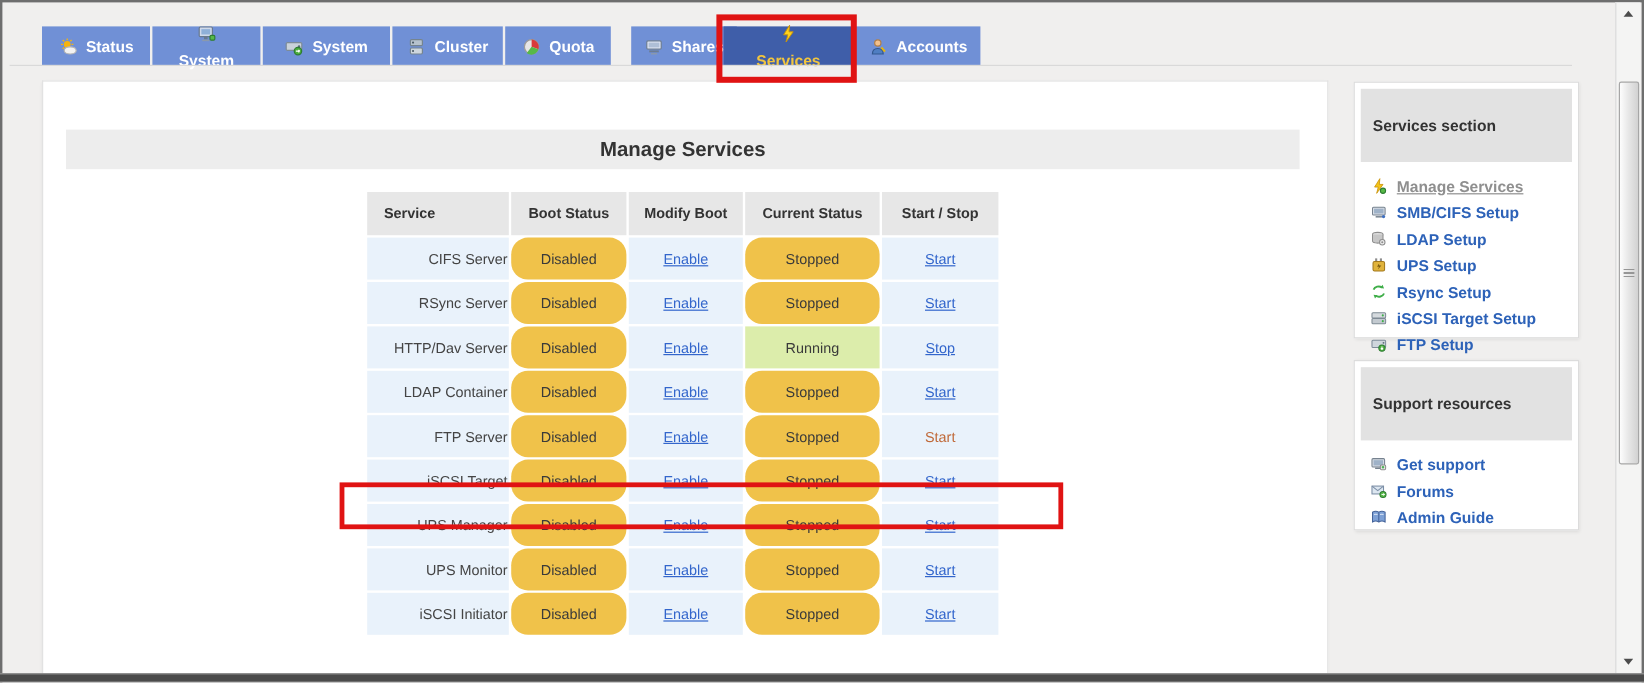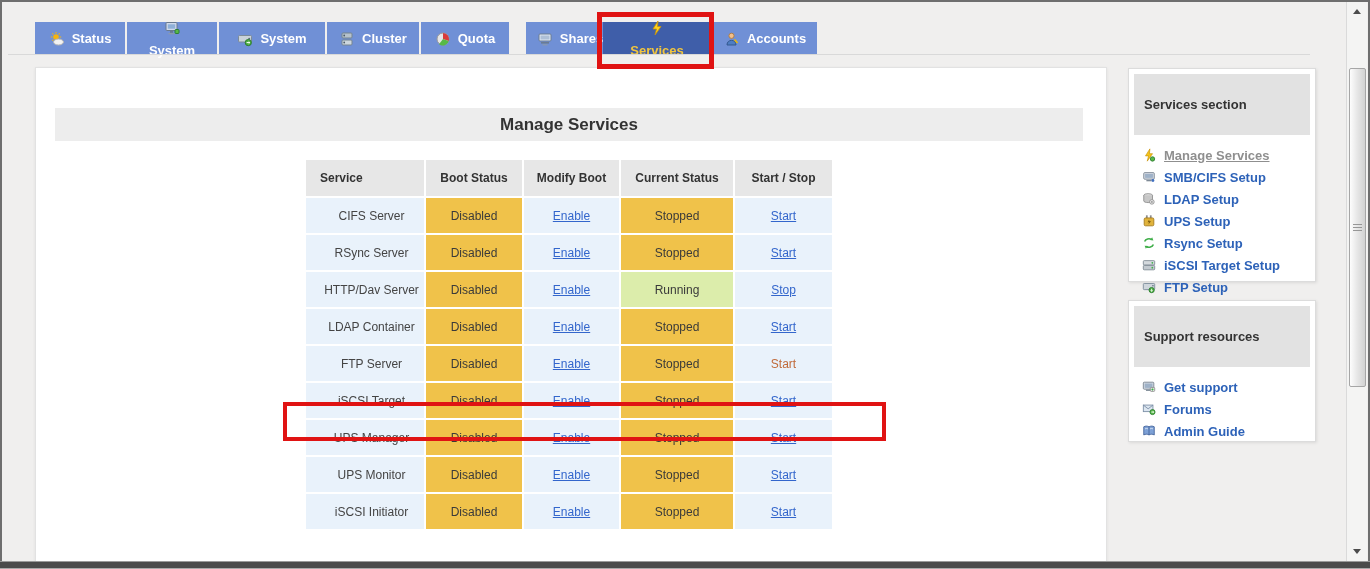--- a/index.html
+++ b/index.html
@@ -28,22 +28,22 @@
   .main-panel{position:absolute;left:35px;top:67px;width:1070px;height:494px;background:#fff;
     border:1px solid #e2e2e2;border-bottom:none;box-shadow:0 1px 3px rgba(0,0,0,.07);overflow:hidden;}
   .banner{position:absolute;left:19px;top:40px;width:1028px;height:33px;background:#ededed;
     display:flex;align-items:center;justify-content:center;font-size:17px;font-weight:bold;color:#333;}
 
   
   .svc-table{position:absolute;left:268px;top:90px;border-collapse:separate;border-spacing:2px;font-size:12px;}
   .svc-table th{height:34px;background:#e7e7e7;color:#333;font-weight:bold;font-size:12px;text-align:center;}
   .svc-table th.svc-h{text-align:left;padding-left:14px;}
   .svc-table td{height:33px;background:var(--row,#e9f2fb);color:#444;text-align:center;}
-  .svc-table td.svc-cell{text-align:center;padding-left:14px;}
-  .svc-table td.warn{background:var(--warn,#f0c24a);color:#3a3a3a;}
+  .svc-table td.svc-cell{text-align:right;padding-left:14px;}
+  .svc-table td.warn{background:var(--warn,#f0c24a);color:#3a3a3a;border-radius:14px;}
   .svc-table td.ok{background:var(--ok,#dcedab);color:#3a3a3a;}
   .cell-link{color:var(--link,#3366cc);text-decoration:underline;cursor:pointer;}
   .action-static{color:var(--static_action,#c06a3a);text-decoration:none;}
 
   
   .side-panel{position:absolute;left:1128px;width:188px;background:#fff;border:1px solid #dcdcdc;
     box-shadow:1px 1px 3px rgba(0,0,0,.09);box-sizing:border-box;}
   .panel-services{top:68px;height:214px;}
   .panel-support{top:300px;height:142px;}
   .panel-header{margin:5px;background:#e2e2e2;padding:23px 10px;font-size:13px;font-weight:bold;color:#333;}

